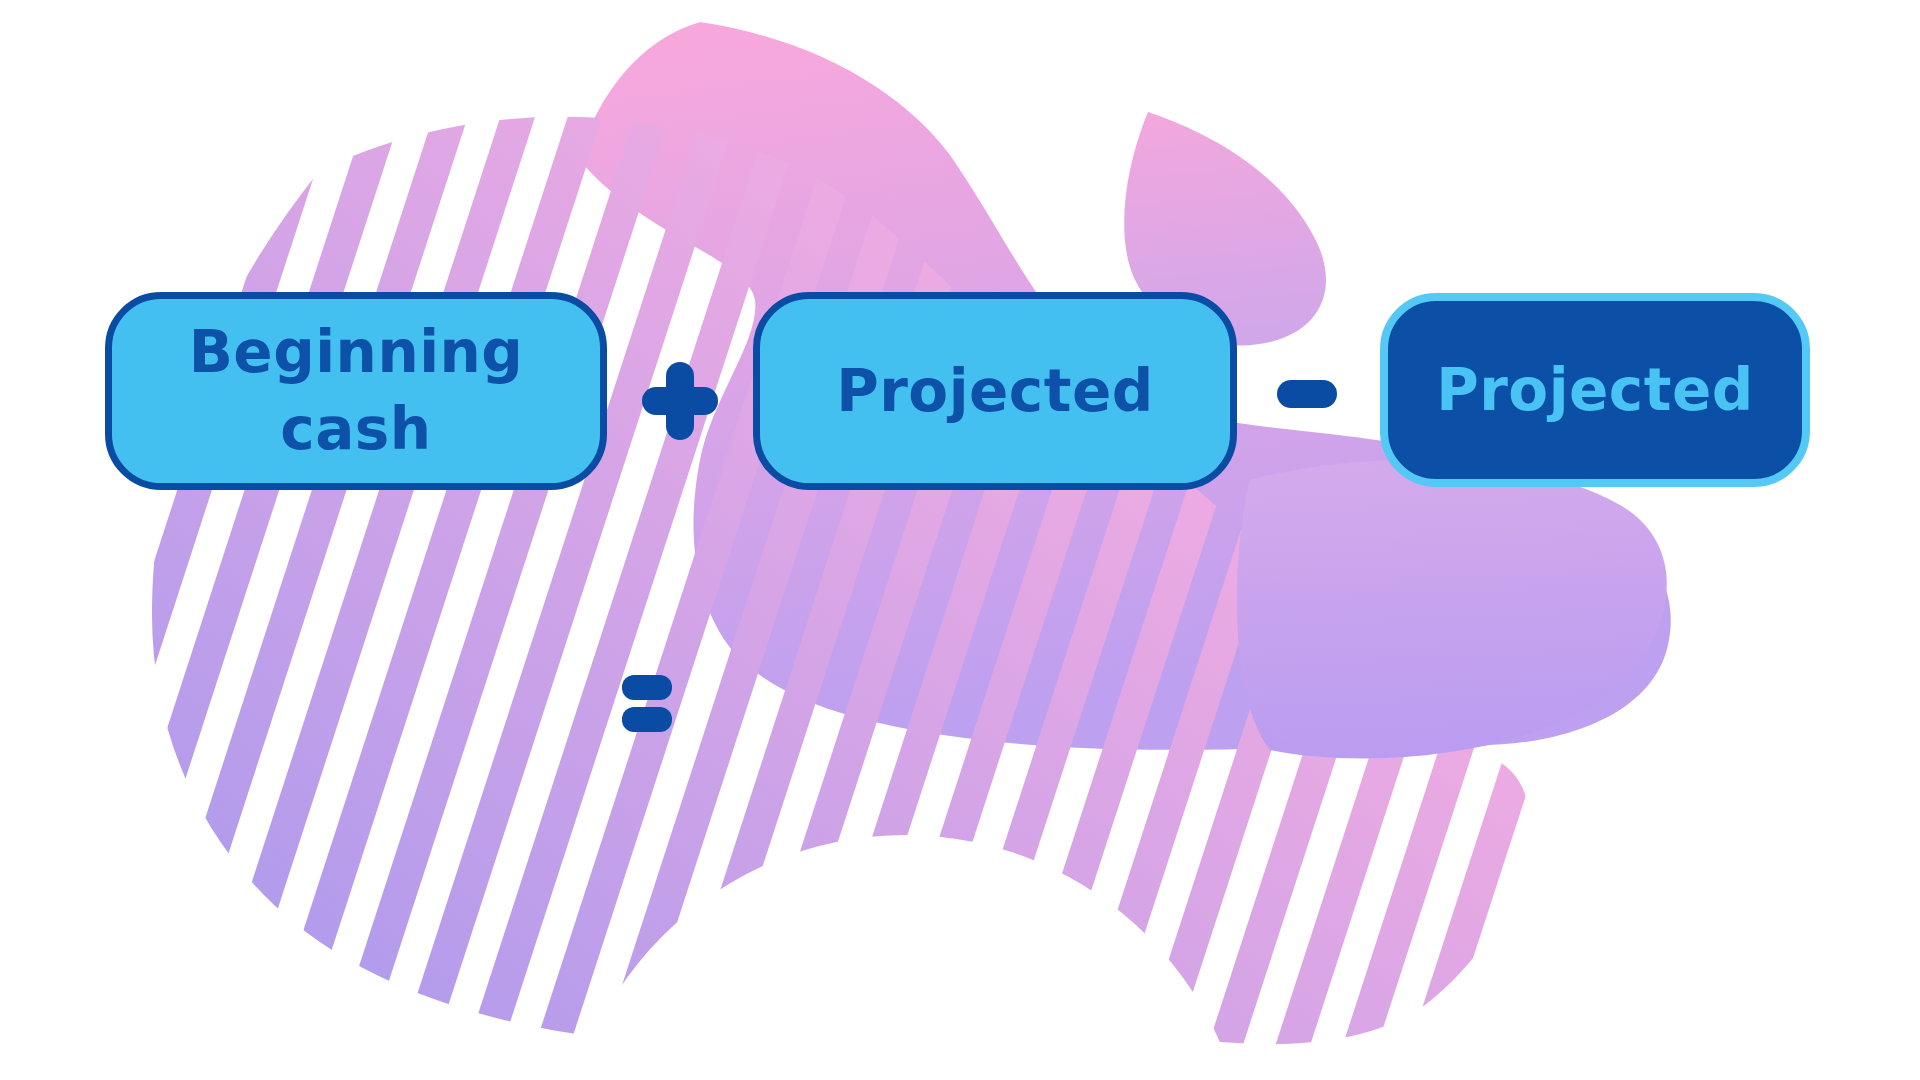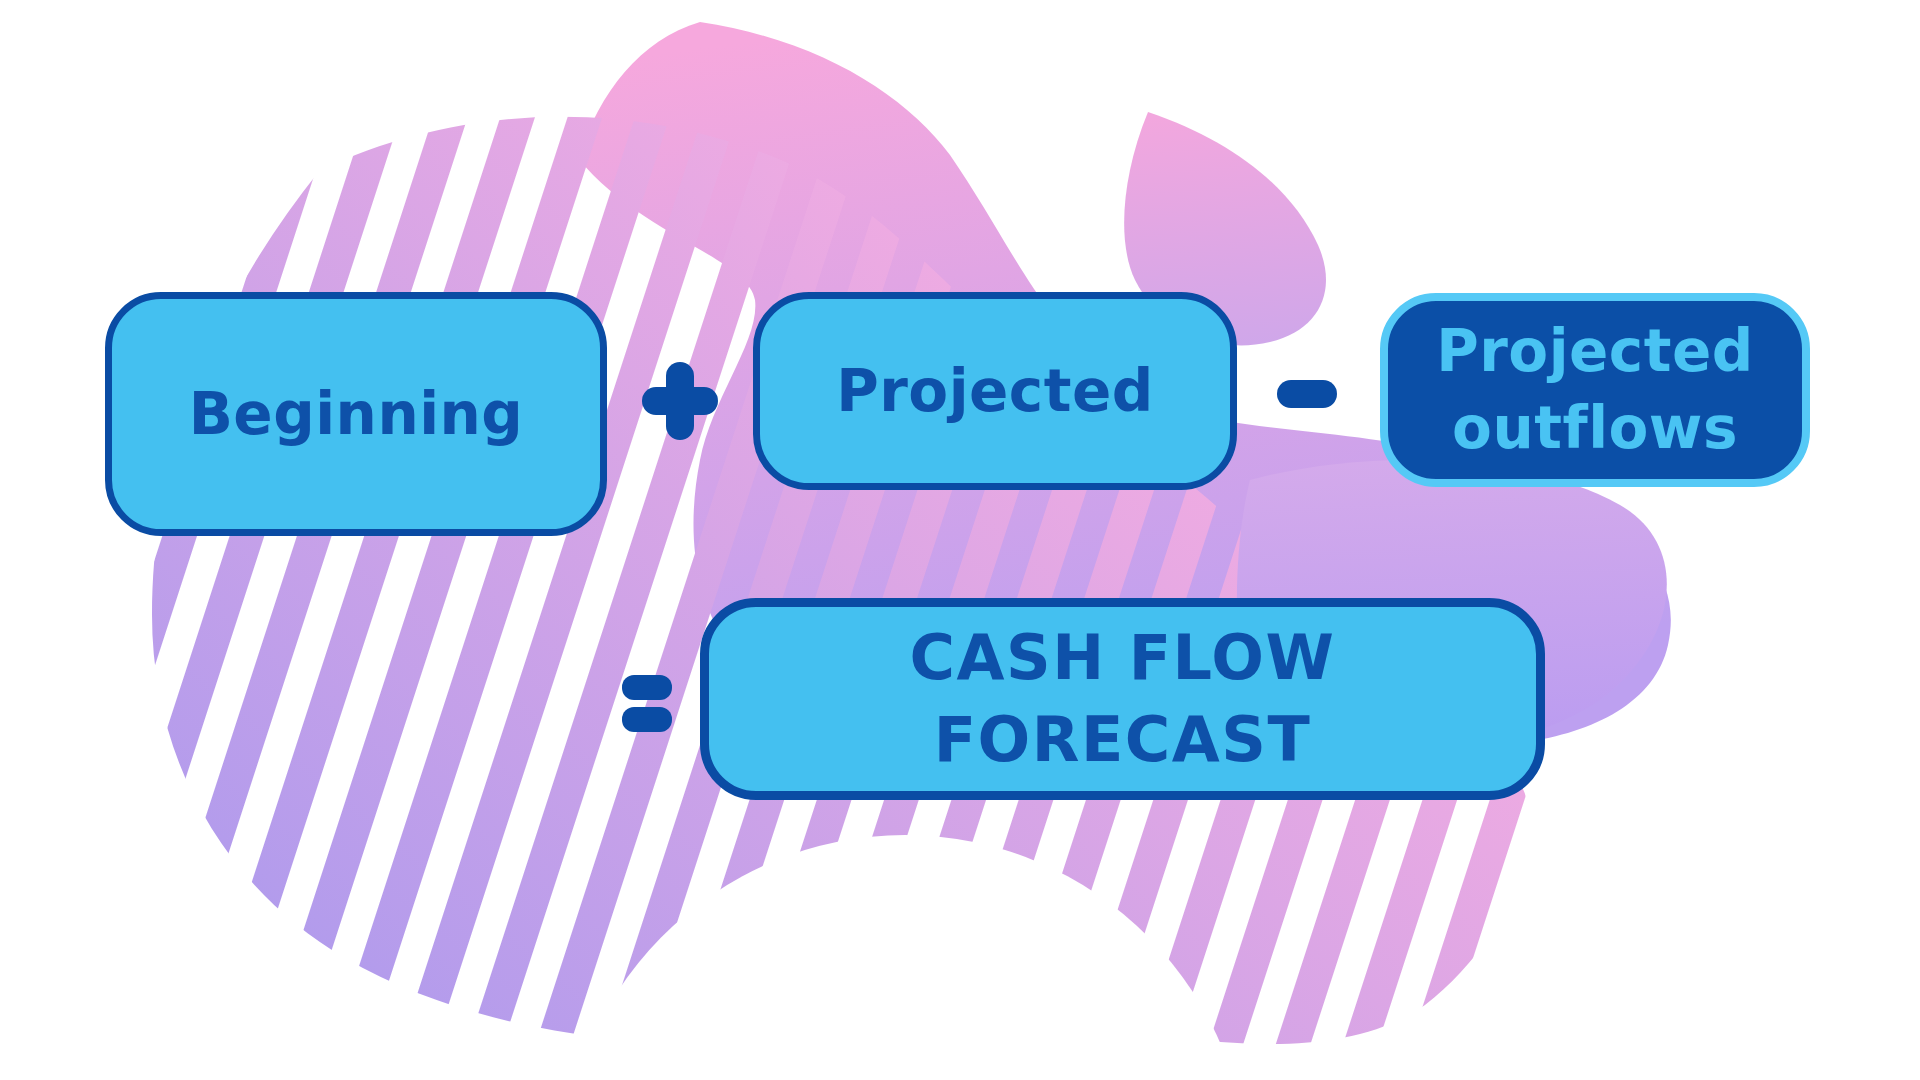--- a/index.html
+++ b/index.html
@@ -95,45 +95,41 @@
 
     <rect x="0" y="0" width="1920" height="1080" fill="url(#gStripes)" mask="url(#mStripes)"></rect>
 
     <path fill="url(#gLobe)" d="M 1250,480
       C 1360,450 1520,450 1620,505
       C 1690,545 1680,640 1600,700
       C 1520,755 1370,770 1270,750
       C 1230,700 1230,560 1250,480 Z"></path>
   </svg>
 
-  <div class="box" style="left: 105px; top: 292px; width: 502px; height: 244px; background-color: rgb(68, 192, 240); border-color: rgb(10, 76, 164); color: rgb(14, 81, 169);">
+  <div class="box" style="left: 105px; top: 292px; width: 502px; height: 198px; background-color: rgb(68, 192, 240); border-color: rgb(10, 76, 164); color: rgb(14, 81, 169);">
     <span>Beginning</span>
+    <span>cash</span>
   </div>
 
   <div class="op" style="left:642px; top:362px; width:76px; height:78px;" role="img" aria-label="+">
     <i class="bar" style="left: 0px; top: 25px; width: 76px; height: 28px; background-color: rgb(10, 76, 164);"></i>
     <i class="bar" style="left: 24px; top: 0px; width: 28px; height: 78px; background-color: rgb(10, 76, 164);"></i>
   </div>
 
   <div class="box" style="left: 753px; top: 292px; width: 484px; height: 198px; background-color: rgb(68, 192, 240); border-color: rgb(10, 76, 164); color: rgb(14, 81, 169);">
     <span>Projected</span>
   </div>
 
   <div class="op" style="left:1277px; top:380px; width:60px; height:28px;" role="img" aria-label="−">
     <i class="bar" style="left: 0px; top: 0px; width: 60px; height: 28px; background-color: rgb(10, 76, 164);"></i>
   </div>
 
   <div class="box dark" style="left: 1380px; top: 293px; width: 430px; height: 194px; background-color: rgb(11, 79, 167); border-color: rgb(85, 201, 246); color: rgb(73, 195, 243);">
     <span>Projected</span>
-    <span>outflows</span>
   </div>
 
   <div class="op" style="left:622px; top:675px; width:50px; height:57px;" role="img" aria-label="=">
     <i class="bar" style="left: 0px; top: 0px; width: 50px; height: 25px; border-radius: 12px; background-color: rgb(10, 76, 164);"></i>
     <i class="bar" style="left: 0px; top: 32px; width: 50px; height: 25px; border-radius: 12px; background-color: rgb(10, 76, 164);"></i>
   </div>
 
-  <div class="box result" style="left: 700px; top: 598px; width: 845px; height: 202px; border-width: 9px; background-color: rgb(68, 192, 240); border-color: rgb(10, 76, 164); color: rgb(14, 81, 169);">
-    <span>CASH FLOW</span>
-    <span>FORECAST</span>
-  </div>
 
 </div>
 
 </body></html>

